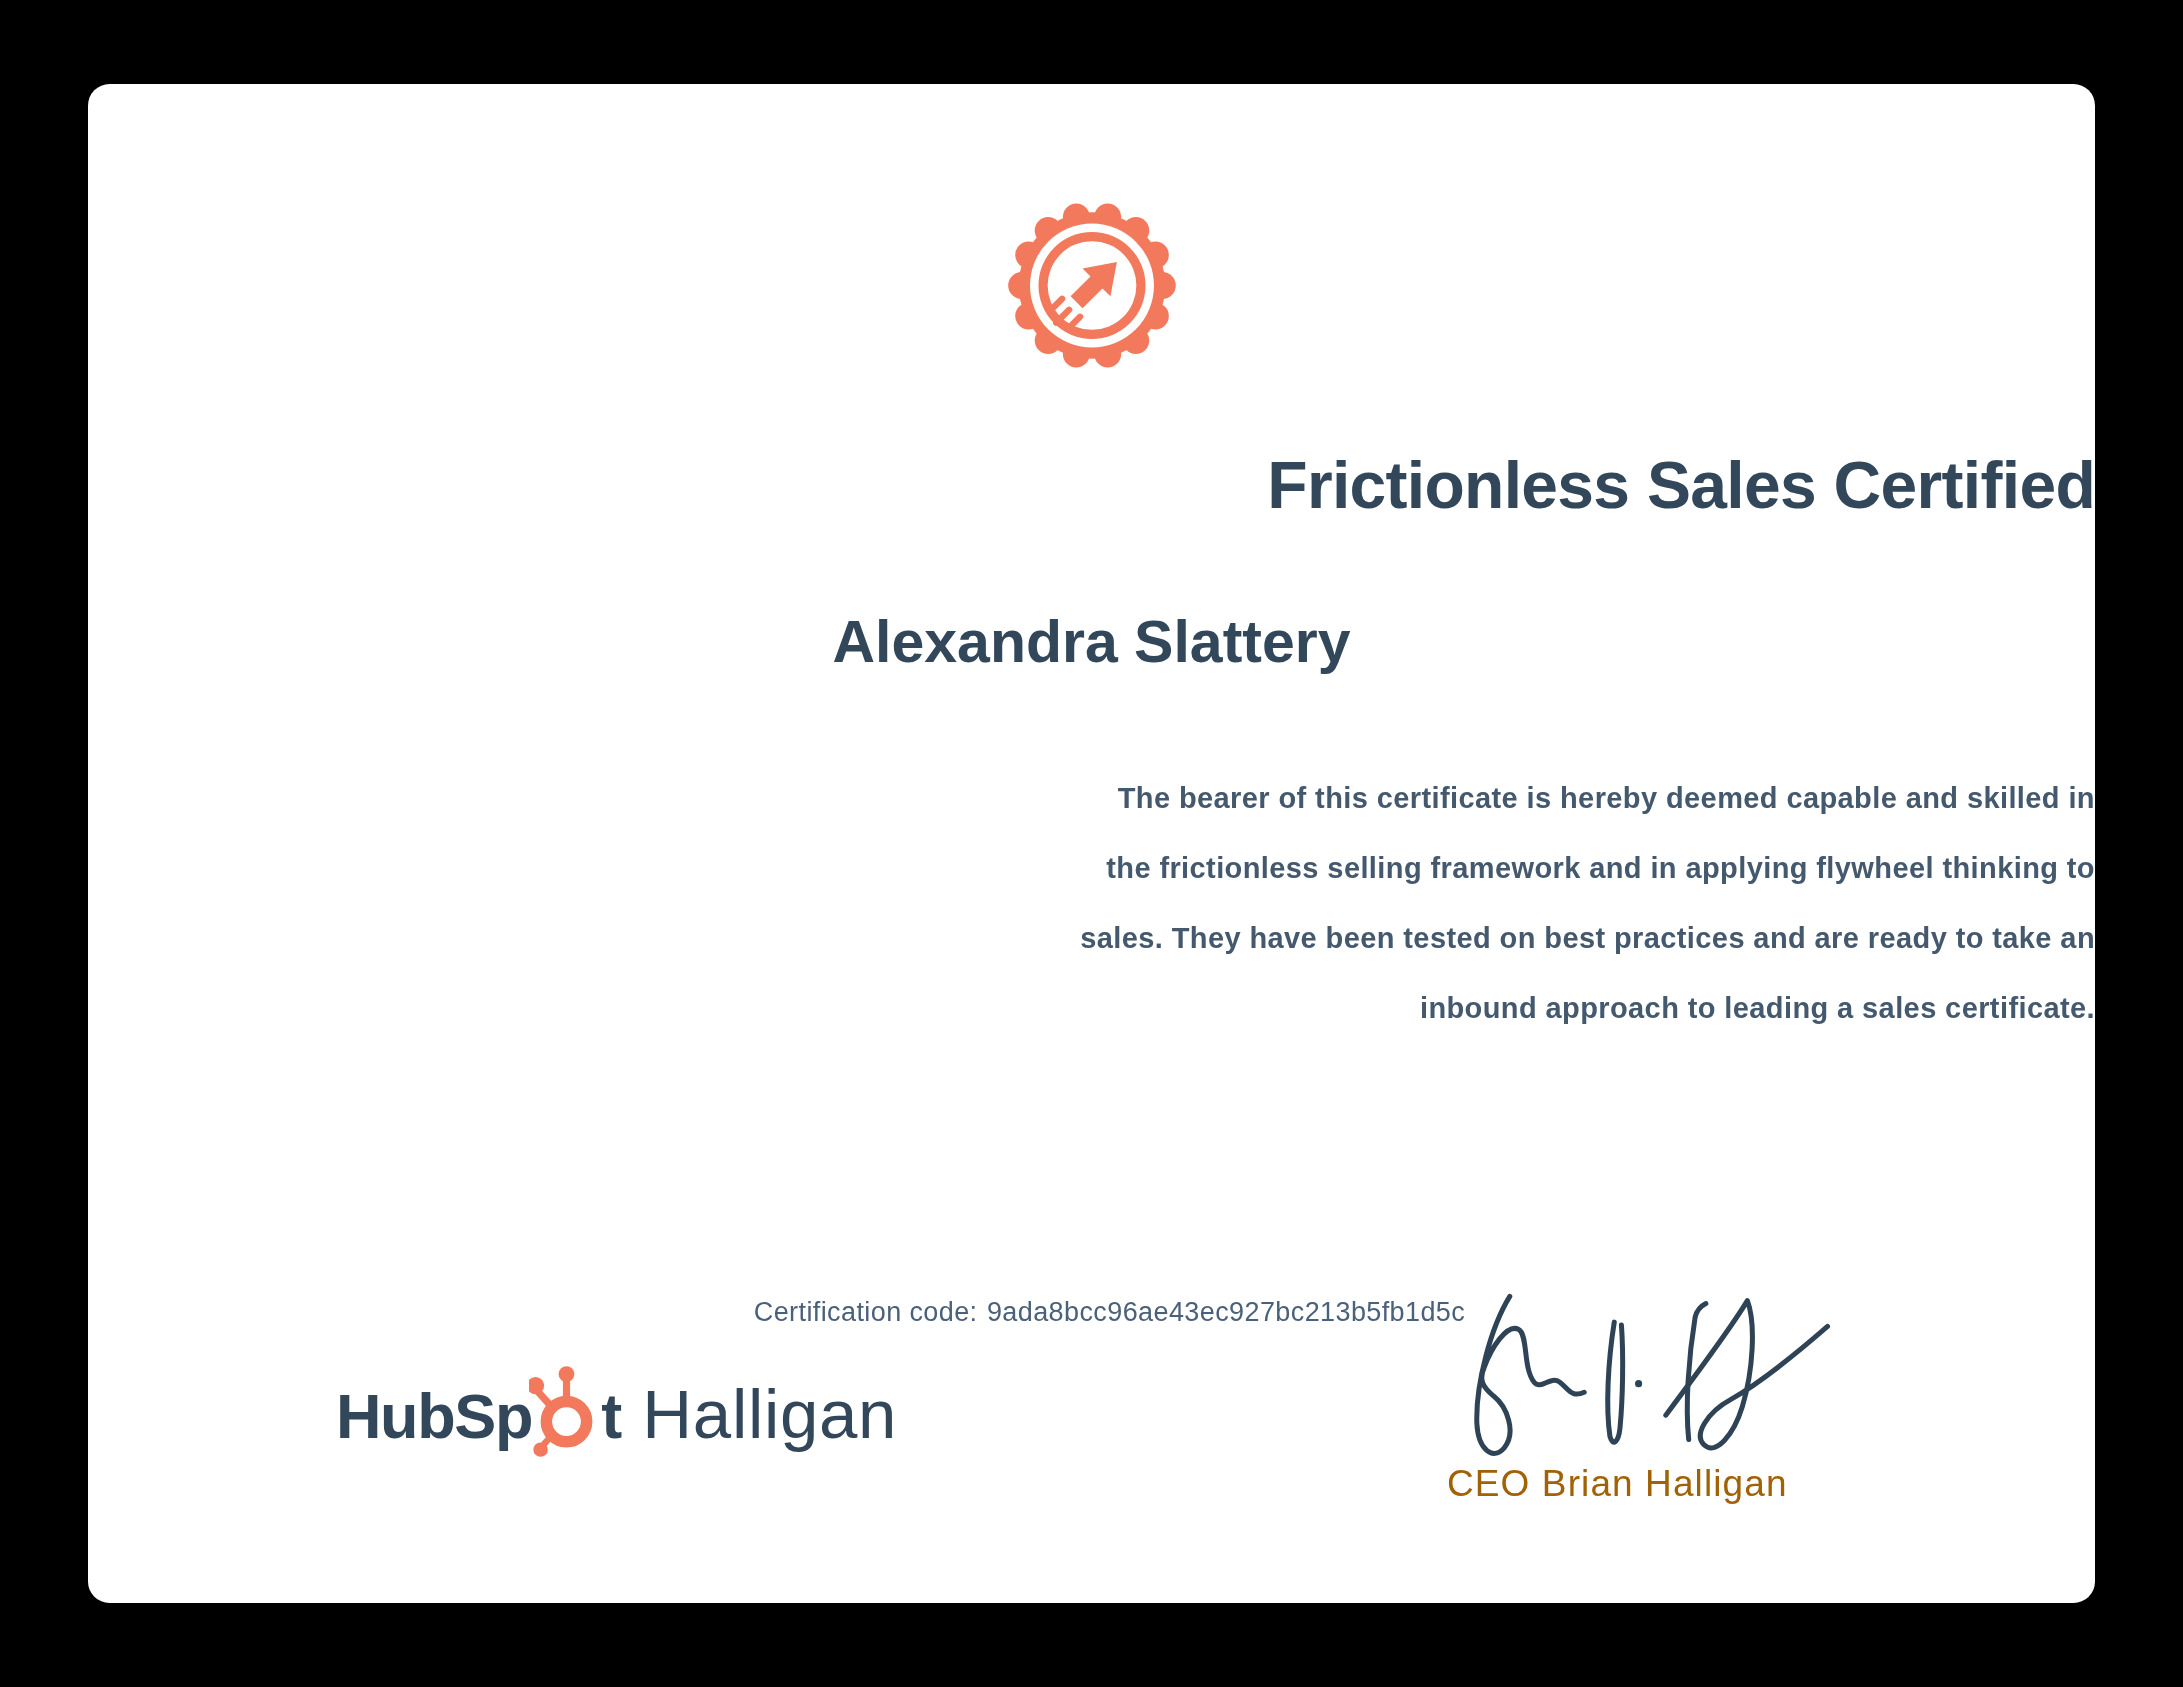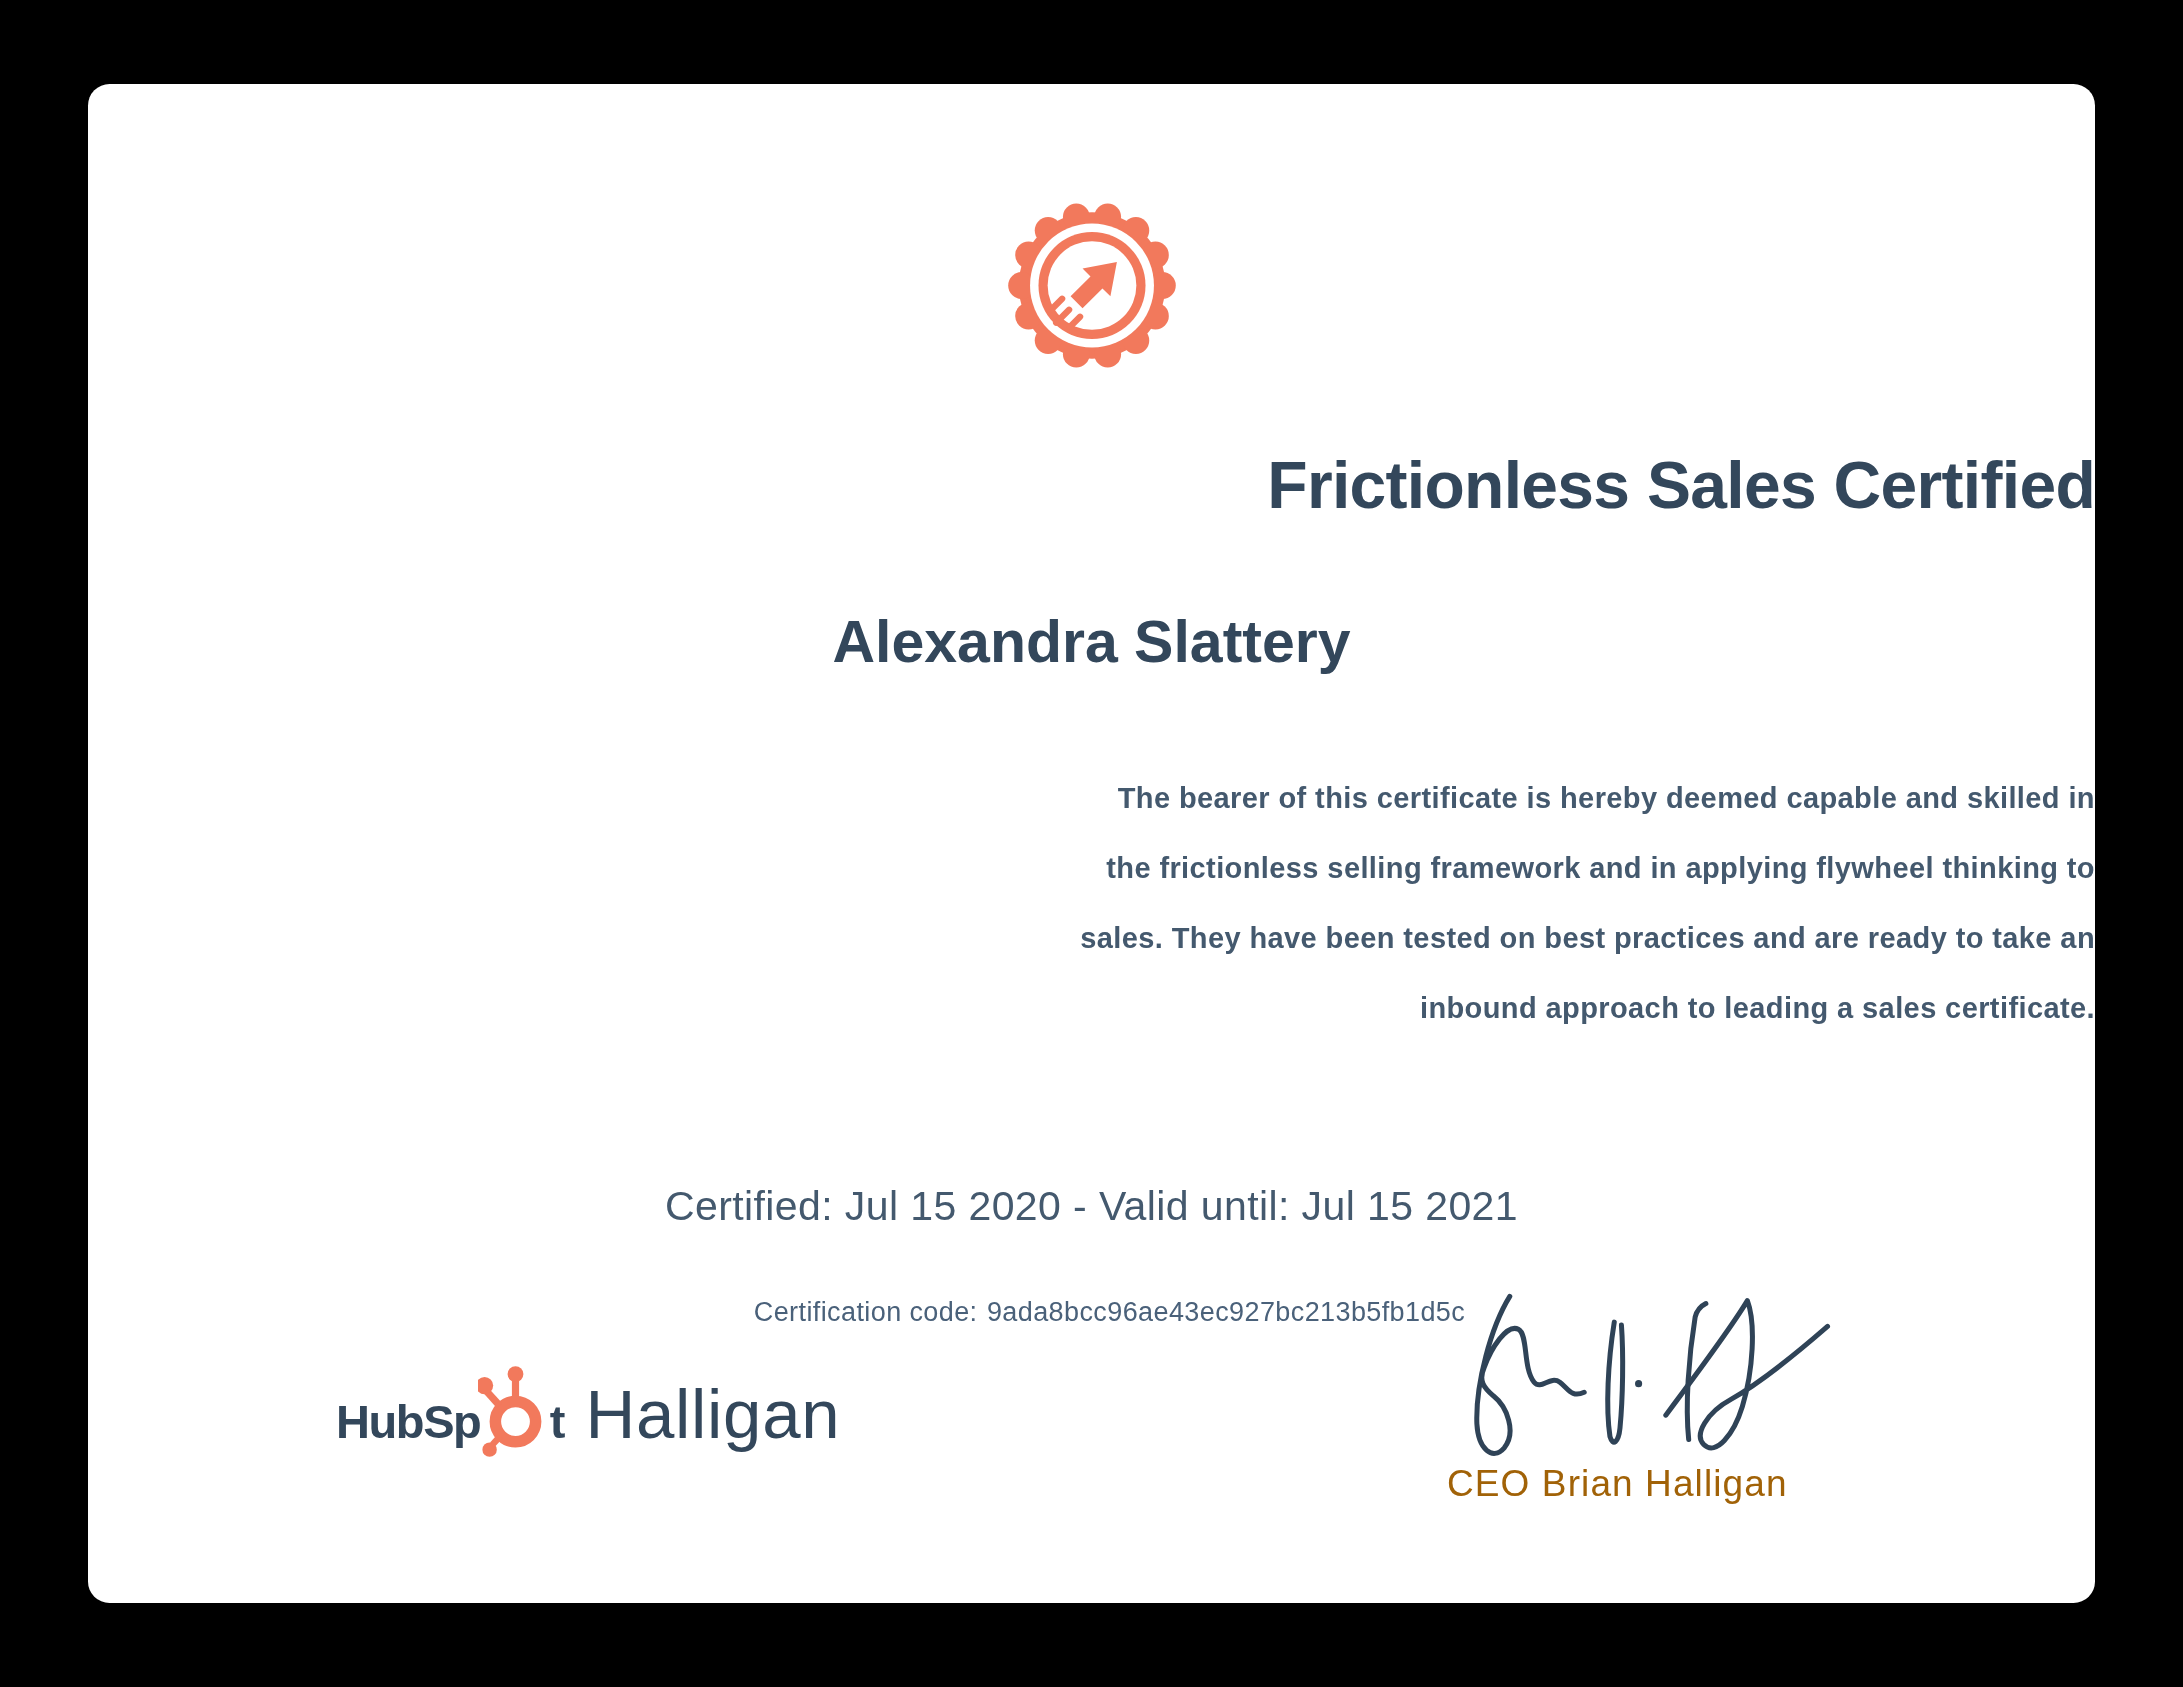--- a/index.html
+++ b/index.html
@@ -68,21 +68,21 @@
     font-size:27px; font-weight:400;
     color:var(--code,#4A617A);
     letter-spacing:0.4px;
   }
   .code-label{margin-right:0.35em;margin-left:36px;}
   .logo{
     position:absolute; left:248px; top:1280px;
     height:100px; white-space:nowrap;
   }
   .logo .wordmark-bold{
-    font-size:47px; font-weight:700; line-height:100px;
+    font-size:63px; font-weight:700; line-height:100px;
     color:var(--heading,#33475B);
     letter-spacing:-1.4px;
   }
   .logo .sprocket{
     display:inline-block;
     width:75px; height:95px;
     vertical-align:-21.5px;
     margin:0 -2.9px;
   }
   .logo .wordmark-light{
@@ -155,21 +155,20 @@
 
   <div class="name">Alexandra Slattery</div>
 
   <div class="body-text">
     <div>The bearer of this certificate is hereby deemed capable and skilled in</div>
     <div>the frictionless selling framework and in applying flywheel thinking to</div>
     <div>sales. They have been tested on best practices and are ready to take an</div>
     <div>inbound approach to leading a sales certificate.</div>
   </div>
 
-  <div class="validity">Certified: Jul 15 2020 - Valid until: Jul 15 2021</div>
 
   <div class="code-line">
     <span class="code-label">Certification code:</span><span>9ada8bcc96ae43ec927bc213b5fb1d5c</span>
   </div>
 
   <div class="logo">
     <span class="wordmark-bold">HubSp</span><svg class="sprocket" viewBox="0 0 104 132">
       <circle cx="52" cy="80" r="28" fill="none" class="orange-stroke" stroke-width="16"></circle>
       <line class="orange-stroke" x1="52" y1="48" x2="52" y2="22" stroke-width="10"></line>
       <circle class="orange" cx="52" cy="14" r="11"></circle>

